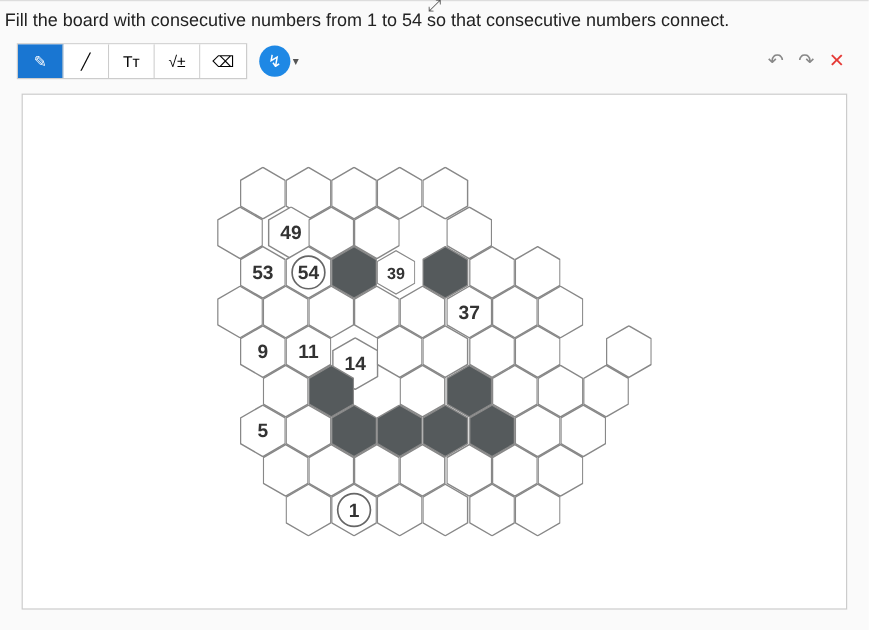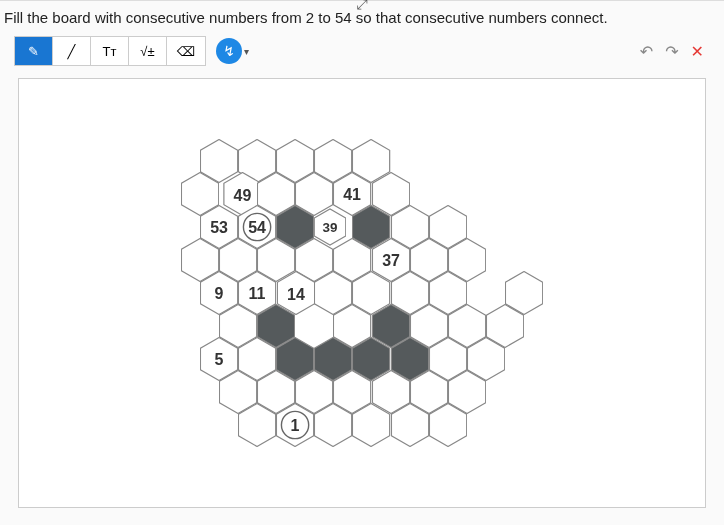--- a/index.html
+++ b/index.html
@@ -20,21 +20,21 @@
   .hex { position: absolute; width: 40px; height: 46px; }
   .hex svg { width: 100%; height: 100%; display: block; }
   .hex text { font: bold 16px Arial; text-anchor: middle; dominant-baseline: central; fill: #333; }
   .expand-icon { position: absolute; top: -4px; left: 50%; transform: translateX(-50%); font-size: 14px; color: #555; }
 </style>
 </head>
 <body>
 
 <div class="expand-icon">⤢</div>
 
-<div class="header">Fill the board with consecutive numbers from 2 to 54 so that consecutive numbers connect.</div>
+<div class="header">Fill the board with consecutive numbers from 1 to 54 so that consecutive numbers connect.</div>
 
 <div class="toolbar">
   <div class="tool-group">
     <div class="tool active">✎</div>
     <div class="tool">╱</div>
     <div class="tool">Tт</div>
     <div class="tool">√±</div>
     <div class="tool">⌫</div>
   </div>
   <div class="tool-round">↯</div>
@@ -86,26 +86,20 @@
       <div class="hex" style="left: 78.2102px; top: 35px; width: 38.1051px; height: 44px;">
         <svg viewBox="0 0 38.1051177665153 44">
           <polygon points="37.67,11.25 37.67,32.75 19.05,43.50 0.43,32.75 0.43,11.25 19.05,0.50" fill="#ffffff" stroke="#888" stroke-width="1.2"></polygon>
         </svg>
       </div>
       <div class="hex" style="left: 116.315px; top: 35px; width: 38.1051px; height: 44px;">
         <svg viewBox="0 0 38.1051177665153 44">
           <polygon points="37.67,11.25 37.67,32.75 19.05,43.50 0.43,32.75 0.43,11.25 19.05,0.50" fill="#ffffff" stroke="#888" stroke-width="1.2"></polygon>
         </svg>
       </div>
-      <div class="hex" style="left: 154.42px; top: 35px; width: 38.1051px; height: 44px;">
-        <svg viewBox="0 0 38.1051177665153 44">
-          <polygon points="37.67,11.25 37.67,32.75 19.05,43.50 0.43,32.75 0.43,11.25 19.05,0.50" fill="#ffffff" stroke="#888" stroke-width="1.2"></polygon>
-          <text x="19.05255888325765" y="23">41</text>
-        </svg>
-      </div>
       <div class="hex" style="left: 192.526px; top: 35px; width: 38.1051px; height: 44px;">
         <svg viewBox="0 0 38.1051177665153 44">
           <polygon points="37.67,11.25 37.67,32.75 19.05,43.50 0.43,32.75 0.43,11.25 19.05,0.50" fill="#ffffff" stroke="#888" stroke-width="1.2"></polygon>
         </svg>
       </div>
       <div class="hex" style="left: 21.0526px; top: 68px; width: 38.1051px; height: 44px;">
         <svg viewBox="0 0 38.1051177665153 44">
           <polygon points="37.67,11.25 37.67,32.75 19.05,43.50 0.43,32.75 0.43,11.25 19.05,0.50" fill="#ffffff" stroke="#888" stroke-width="1.2"></polygon>
           <text x="19.05255888325765" y="23">53</text>
         </svg>
@@ -189,21 +183,21 @@
           <polygon points="37.67,11.25 37.67,32.75 19.05,43.50 0.43,32.75 0.43,11.25 19.05,0.50" fill="#ffffff" stroke="#888" stroke-width="1.2"></polygon>
           <text x="19.05255888325765" y="23">9</text>
         </svg>
       </div>
       <div class="hex" style="left: 59.1577px; top: 134px; width: 38.1051px; height: 44px;">
         <svg viewBox="0 0 38.1051177665153 44">
           <polygon points="37.67,11.25 37.67,32.75 19.05,43.50 0.43,32.75 0.43,11.25 19.05,0.50" fill="#ffffff" stroke="#888" stroke-width="1.2"></polygon>
           <text x="19.05255888325765" y="23">11</text>
         </svg>
       </div>
-      <div class="hex" style="left: 97.2628px; top: 134px; width: 40px; height: 44px;">
+      <div class="hex" style="left: 97.2628px; top: 144px; width: 40px; height: 44px;">
         <svg viewBox="0 0 38.1051177665153 44">
           <polygon points="37.67,11.25 37.67,32.75 19.05,43.50 0.43,32.75 0.43,11.25 19.05,0.50" fill="#ffffff" stroke="#888" stroke-width="1.2"></polygon>
           <text x="19.05255888325765" y="23">14</text>
         </svg>
       </div>
       <div class="hex" style="left: 135.368px; top: 134px; width: 38.1051px; height: 44px;">
         <svg viewBox="0 0 38.1051177665153 44">
           <polygon points="37.67,11.25 37.67,32.75 19.05,43.50 0.43,32.75 0.43,11.25 19.05,0.50" fill="#ffffff" stroke="#888" stroke-width="1.2"></polygon>
         </svg>
       </div>

